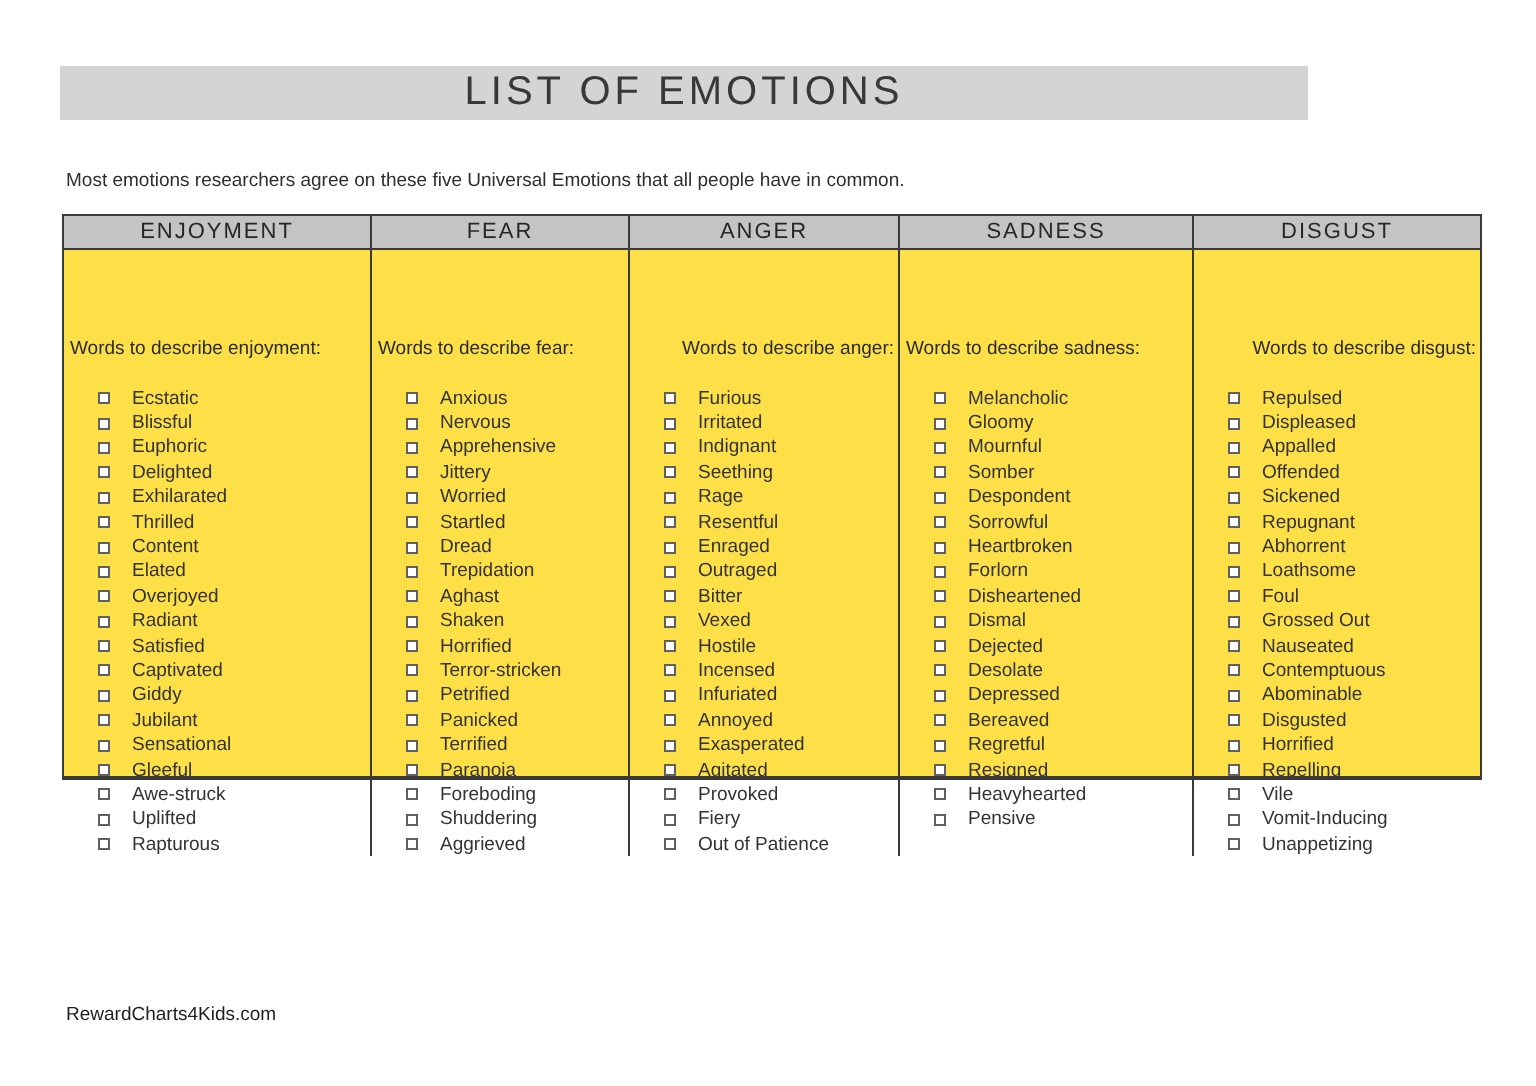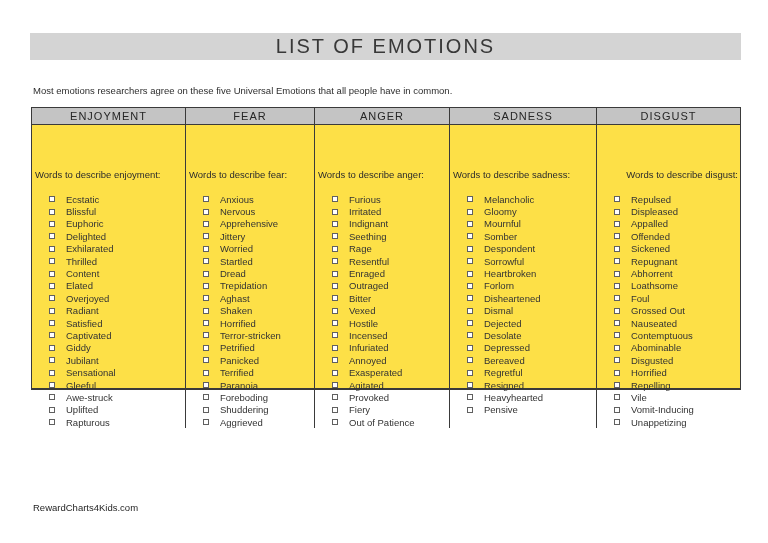--- a/index.html
+++ b/index.html
@@ -3,21 +3,21 @@
 <meta charset="utf-8">
 <style>
   * { margin:0; padding:0; box-sizing:border-box; }
   html,body { background:#ffffff; }
   body {
     width:768px; height:543px; position:relative; overflow:hidden;
     font-family:"Liberation Sans", sans-serif;
     color:var(--text, #2a2a2a);
   }
   .banner {
-    position:absolute; left:30px; top:33px; width:711px; height:27px;
+    position:absolute; left:30px; top:33px; width:624px; height:27px;
     background:var(--banner-bg, #d4d4d4);
     display:flex; align-items:center; justify-content:center;
   }
   .page-title {
     font-size:20px; font-weight:400; letter-spacing:2px; color:#383838;
   }
   .intro {
     position:absolute; left:33px; top:85px;
     font-size:9.5px; color:#2e2e2e;
   }
@@ -38,21 +38,21 @@
   }
   .header-cell:last-child { border-right:none; }
   .body-row { display:flex; flex:1; }
   .body-cell {
     border-right:1px solid var(--border, #3a3a3a);
     padding:3px 2px 0 3px; overflow:hidden;
   }
   .body-cell:last-child { border-right:none; }
   .col-0 { flex:0 0 154px; }
   .col-1 { flex:0 0 129px; }
-  .col-2 { flex:0 0 135px; }
+  .col-2 { flex:0 0 135px;text-align:right; }
   .col-3 { flex:0 0 147px; }
   .col-4 { flex:1;text-align:right; }
   .subheader { font-size:9.5px; color:#2b2b2b; margin-bottom:13px;margin-top:41px; }
   .word-item {
     display:flex; align-items:center; height:12.4px;
     font-size:9.5px; color:#333333; white-space:nowrap;
   }
   .checkbox {
     display:inline-block; width:6px; height:6px; flex:0 0 6px;
     border:1px solid var(--checkbox, #606060);

